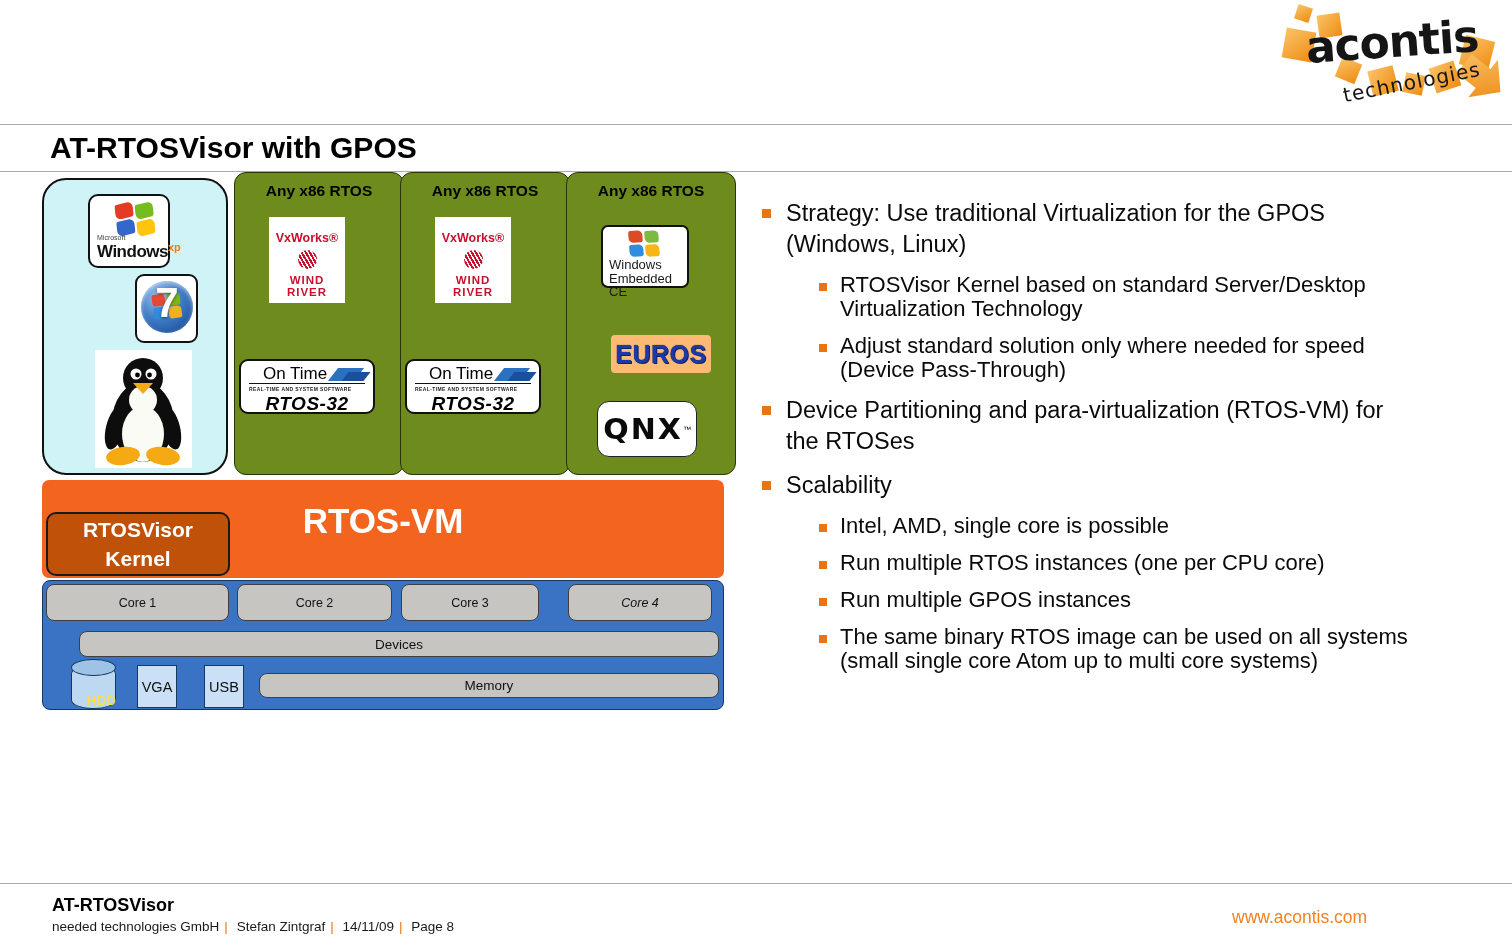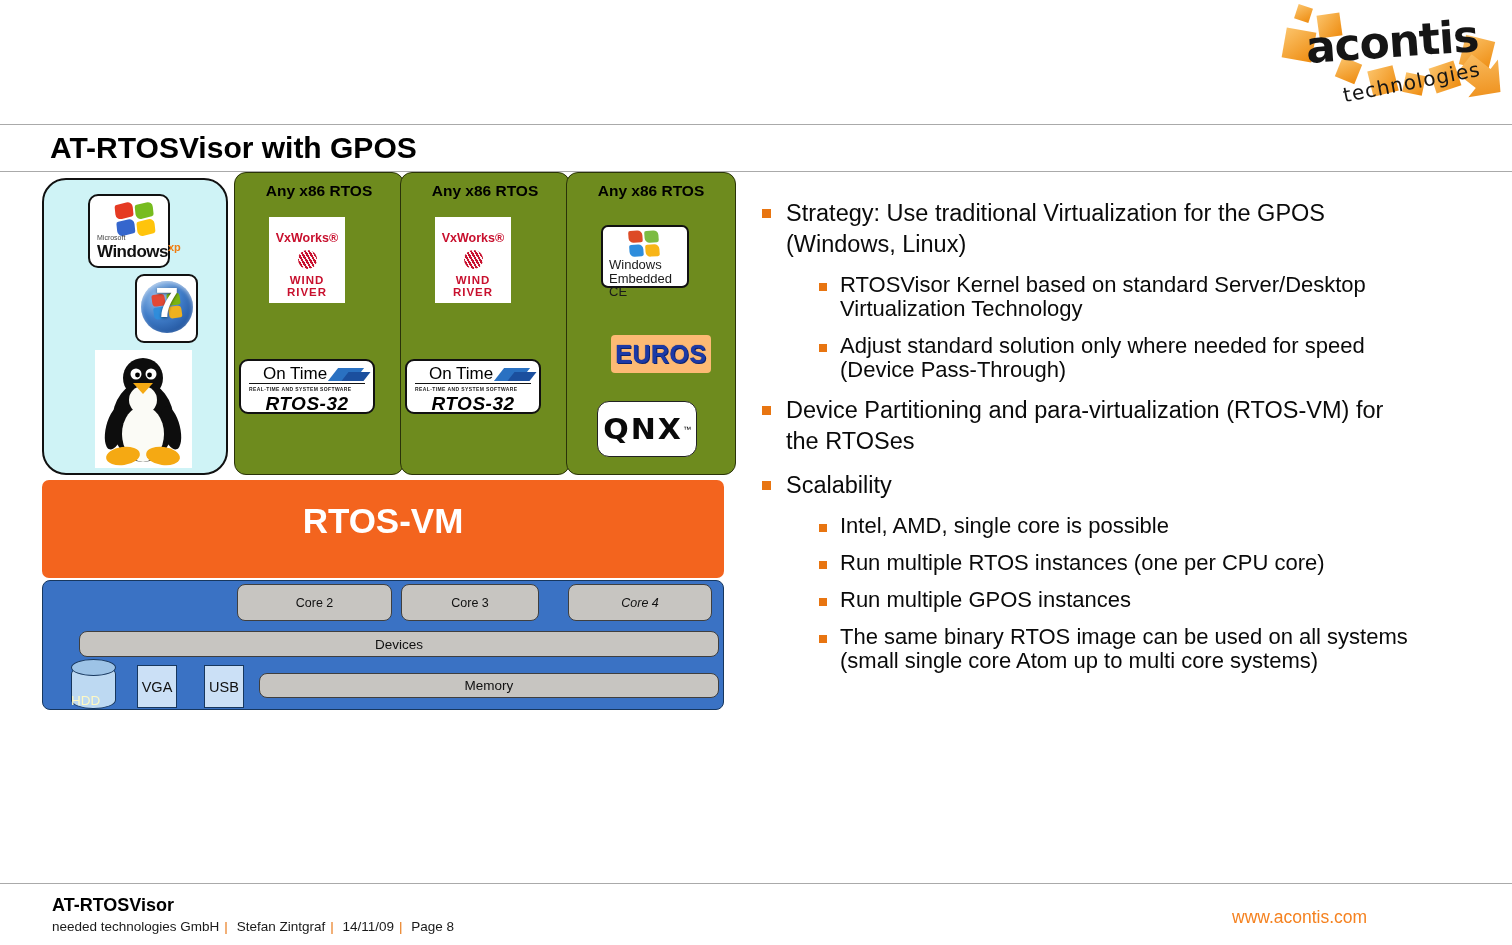--- a/index.html
+++ b/index.html
@@ -138,22 +138,22 @@
   .memory { position:absolute; left:216px; top:92px; width:460px; height:25px; font-size:13.5px; }
   .vga, .usb { position:absolute; top:84px; width:40px; height:43px; background:#cbe0f6;
     border:1.5px solid #17375e; display:flex; align-items:center; justify-content:center;
     font-size:14.5px; color:#111; }
   .vga { left:94px; } .usb { left:161px; }
   .hdd { position:absolute; left:28px; top:78px; width:45px; height:50px; }
   .hddbody { position:absolute; left:0; top:6px; width:45px; height:44px; background:#bdd9f2;
     border:1.5px solid #17375e; border-radius:22px/9px; }
   .hddtop { position:absolute; left:0; top:0; width:45px; height:17px; background:#9dc3e6;
     border:1.5px solid #17375e; border-radius:50%; }
-  .hddlabel { position:absolute; left:0; bottom:1px; width:100%; text-align:left;
-    font-size:13.5px; color:#fef9c3; }
+  .hddlabel { position:absolute; left:0; bottom:1px; width:100%; text-align:right;
+    font-size:13.5px; color:#fde047; }
 
   
   .bullets { position:absolute; left:762px; top:198px; width:748px; }
   .b1 { display:flex; gap:15px; margin-bottom:13px; }
   .b1 .sq1 { flex:none; width:9px; height:9px; background:#e87511; margin-top:11px; }
   .b1 .t { font-size:23.5px; line-height:31px; color:#0a0a0a; max-width:622px; }
   .b2 { display:flex; gap:13px; margin-left:57px; margin-bottom:13px; }
   .b2 .sq2 { flex:none; width:8px; height:8px; background:#e87511; margin-top:10px; }
   .b2 .t { font-size:22px; line-height:24px; color:#0a0a0a; max-width:578px; }
 
@@ -293,23 +293,28 @@
         <span class="eurostext">EUROS</span>
       </div>
       <div class="qnxbox">
         <span class="qnxtext">QNX</span>
           <span class="qnxtm">™</span>
       </div>
     </div>
 
     <div class="orangebar">
       <div class="vmlabel">RTOS-VM</div>
+      <div class="kernel">
+        <span>RTOSVisor</span><br>
+        <span>Kernel</span>
+      </div>
     </div>
 
     <div class="bluebox">
+      <div class="gray core k1">Core 1</div>
       <div class="gray core k2">Core 2</div>
       <div class="gray core k3">Core 3</div>
       <div class="gray core k4">Core 4</div>
       <div class="gray devices">Devices</div>
       <div class="hdd">
         <div class="hddbody"></div>
         <div class="hddtop"></div>
         <div class="hddlabel">HDD</div>
       </div>
       <div class="vga">VGA</div>

